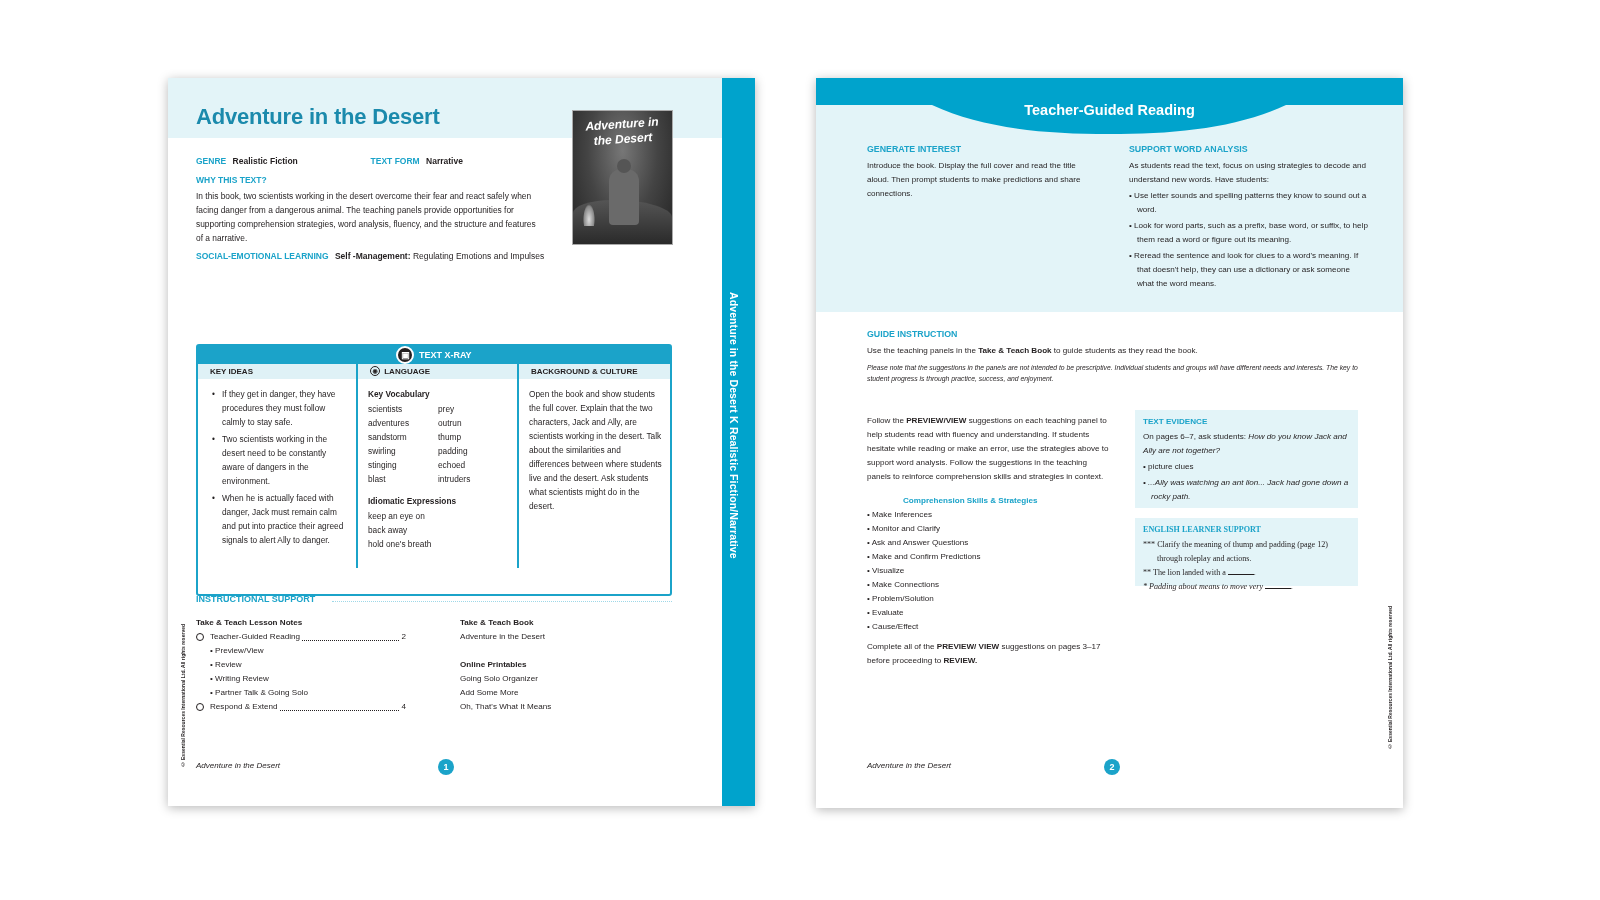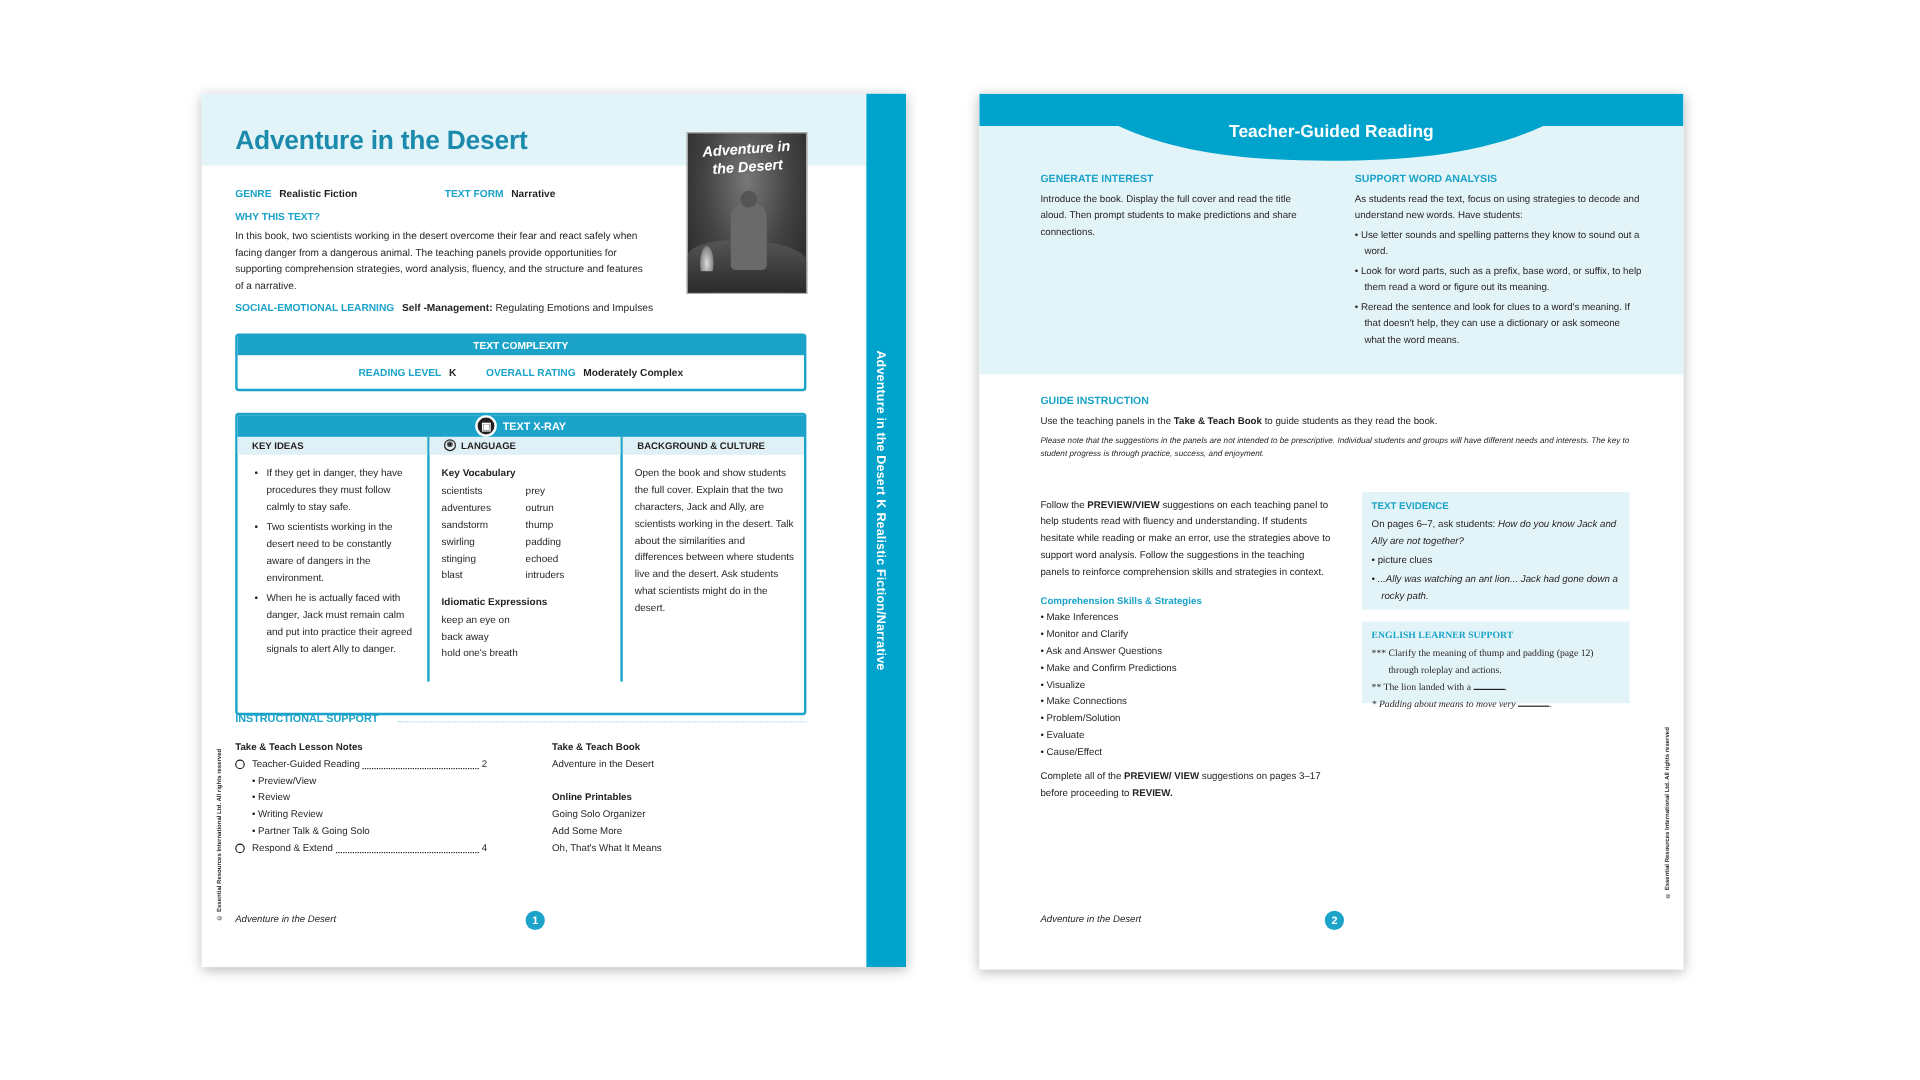--- a/index.html
+++ b/index.html
@@ -86,21 +86,21 @@
     .sec-title { font-size: 8.8px; font-weight: bold; color: #1ba3c9; margin-bottom: 3px; text-transform: uppercase; }
     .p2-col { position: absolute; font-size: 8.1px; line-height: 14px; }
     .p2-gen { left: 51px; top: 64px; width: 228px; }
     .p2-word { left: 313px; top: 64px; width: 240px; }
     .ital { font-style: italic; }
     .p2-guide { position: absolute; left: 51px; top: 249px; width: 500px; font-size: 8.1px; line-height: 14px; }
     .p2-note { font-size: 6.8px; font-style: italic; line-height: 11px; margin-top: 4px; }
     .preview-bar { position: absolute; left: 51px; top: 316px; width: 491px; height: 14px; border-bottom: 2px solid #1ba3c9; }
     .preview-tag { display: inline-block; background: #1ba3c9; color: #fff; font-size: 8.5px; font-weight: bold; padding: 0 5px; line-height: 14px; }
     .p2-preview { left: 51px; top: 336px; width: 244px; }
-    .p2-comp-title { font-weight: bold; color: #1ba3c9; margin-top: 10px; }
+    .p2-comp-title { font-weight: bold; color: #1ba3c9; margin-top: 10px; margin-left: 36px; }
     .comp-list { list-style: none; }
     .comp-list li::before { content: "• "; }
     .p2-complete { margin-top: 6px; }
     .side-box { position: absolute; left: 319px; width: 223px; background: #e3f4f8; padding: 5px 8px; font-size: 8.1px; line-height: 14px; }
     .box-evidence { top: 332px; height: 98px; }
     .box-el { top: 440px; height: 68px; font-family: Liberation Serif, serif; }
     .box-title { font-size: 8.1px; font-weight: bold; color: #1ba3c9; text-transform: uppercase; margin-bottom: 1px; }
     .ev-list { list-style: none; }
     .ev-list li { padding-left: 8px; text-indent: -8px; margin-top: 2px; }
     .ev-list li::before { content: "• "; }
@@ -135,30 +135,20 @@
 
   <div class="why-title">WHY THIS TEXT?</div>
   <div class="why-body">In this book, two scientists working in the desert overcome their fear and react safely when facing danger from a dangerous animal. The teaching panels provide opportunities for supporting comprehension strategies, word analysis, fluency, and the structure and features of a narrative.</div>
 
   <div class="sel-row">
     <span class="meta-key">SOCIAL-EMOTIONAL LEARNING</span>
     <span class="meta-val">Self -Management:</span>
     <span style="font-weight:normal">Regulating Emotions and Impulses</span>
   </div>
 
-  <div class="complexity">
-    <div class="complexity-head">TEXT COMPLEXITY</div>
-    <div class="complexity-body">
-      <span class="meta-key">READING LEVEL</span>
-      <span>K</span>
-      <span class="gap"></span>
-      <span class="meta-key">OVERALL RATING</span>
-      <span>Moderately Complex</span>
-    </div>
-  </div>
 
   <div class="xray">
     <div class="xray-head">
       <span class="xray-icon">▣</span>
       <span>TEXT X-RAY</span>
     </div>
     <div class="xray-cols">
       <div class="xray-col col1">
         <div class="col-head">KEY IDEAS</div>
         <div class="col-body">

